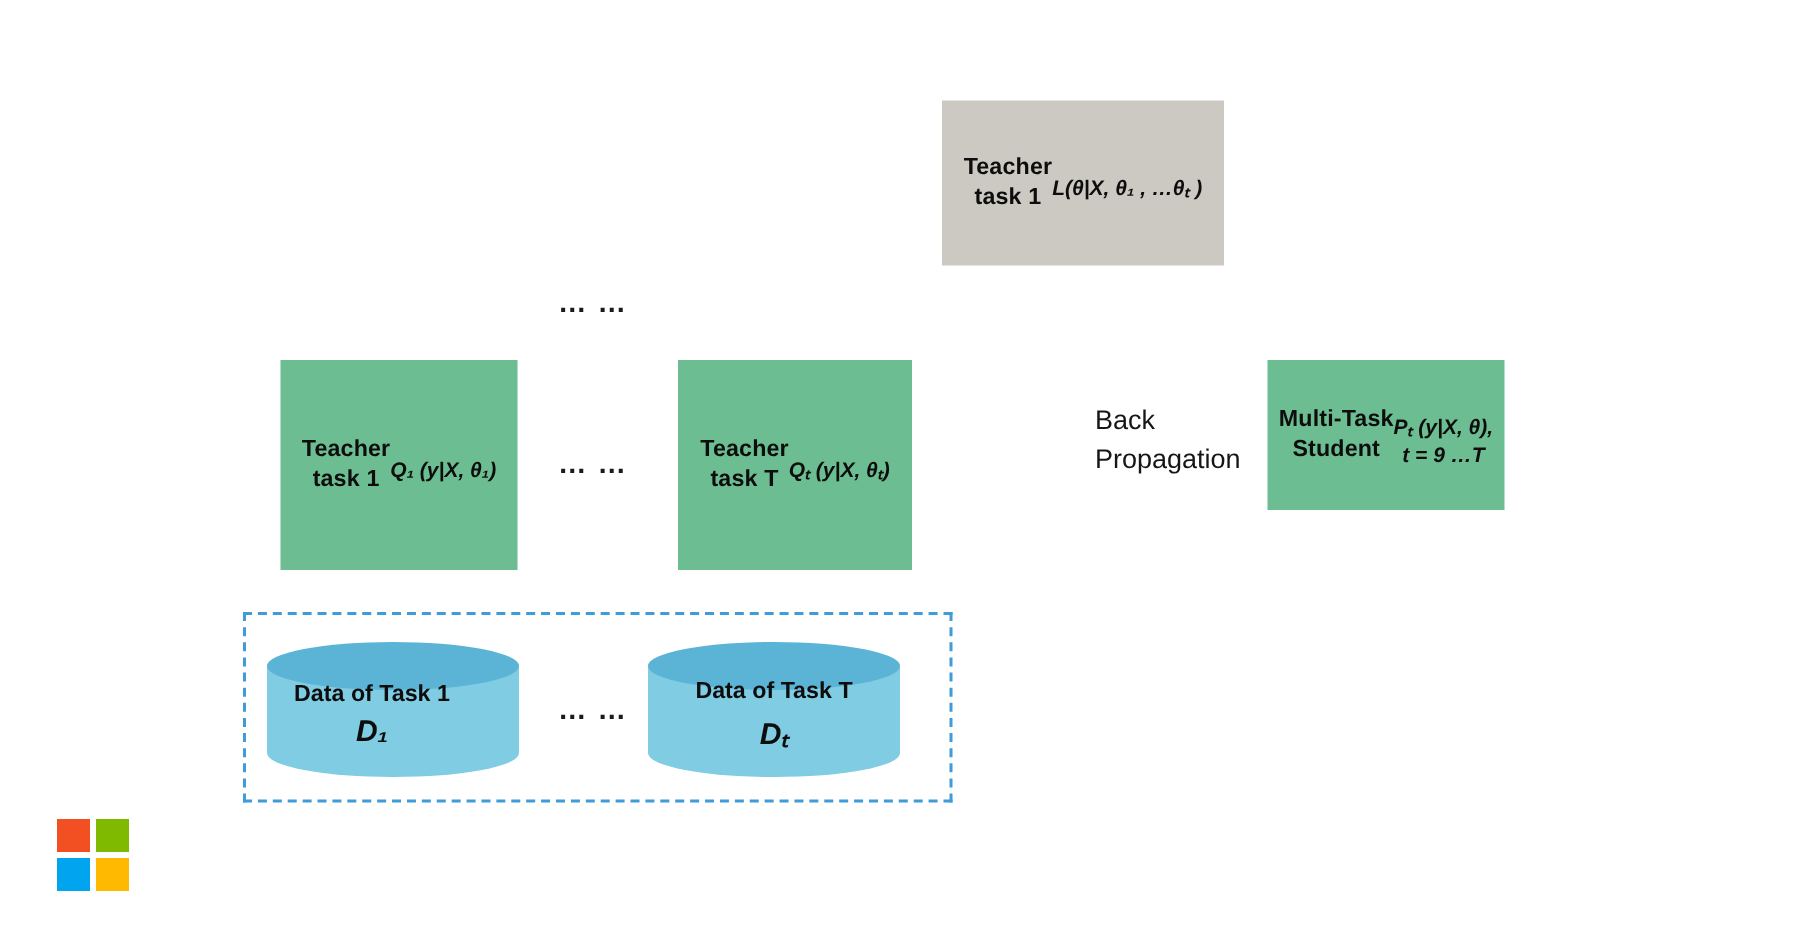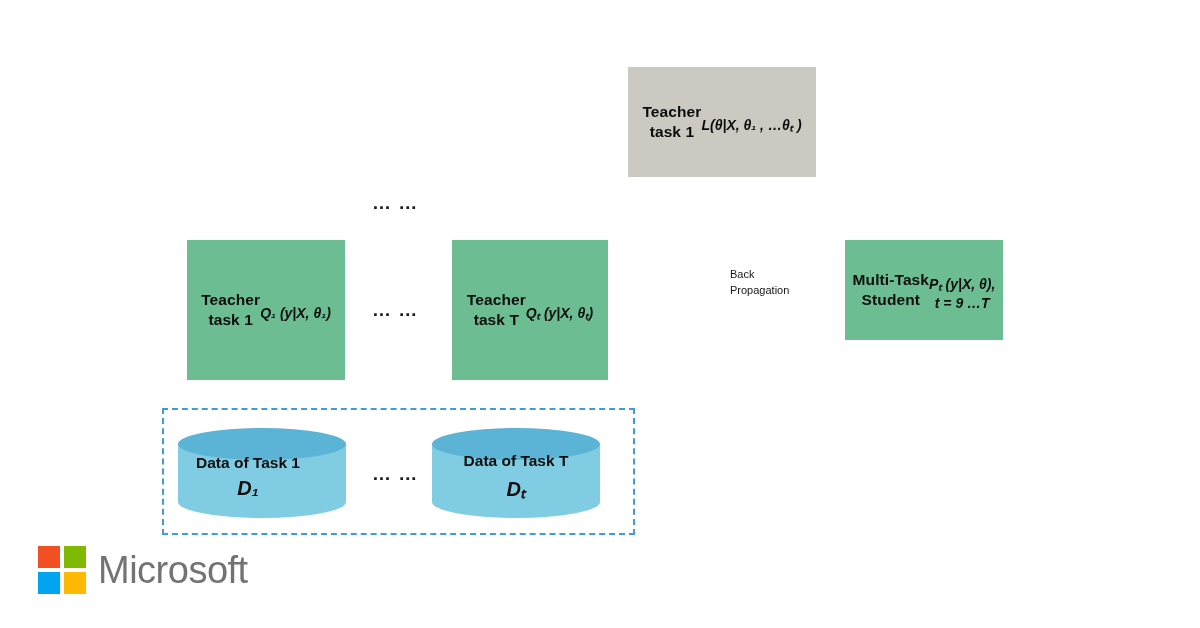--- a/index.html
+++ b/index.html
@@ -59,21 +59,21 @@
     font-weight: bold;
     letter-spacing: 1px;
     color: #1a1a1a;
     white-space: nowrap;
     line-height: 1;
   }
 
   
   .plain-label {
     position: absolute;
-    font-size: 11px;
+    font-size: 18px;
     line-height: 1.45;
     color: #161616;
     white-space: pre-line;
   }
 
   
   .dashed-group {
     position: absolute;
     box-sizing: border-box;
     border: 2px dashed #3f9bd9;
@@ -199,16 +199,15 @@
     </div>
   </div>
 
   <div class="ms-logo" style="left:38px; top:546px;">
     <div class="ms-grid">
       <div class="ms-sq" style="background:#F25022;"></div>
       <div class="ms-sq" style="background:#7FBA00;"></div>
       <div class="ms-sq" style="background:#00A4EF;"></div>
       <div class="ms-sq" style="background:#FFB900;"></div>
     </div>
-    <div class="ms-word">Microsoft</div>
   </div>
 
 </div>
 
 </body></html>

